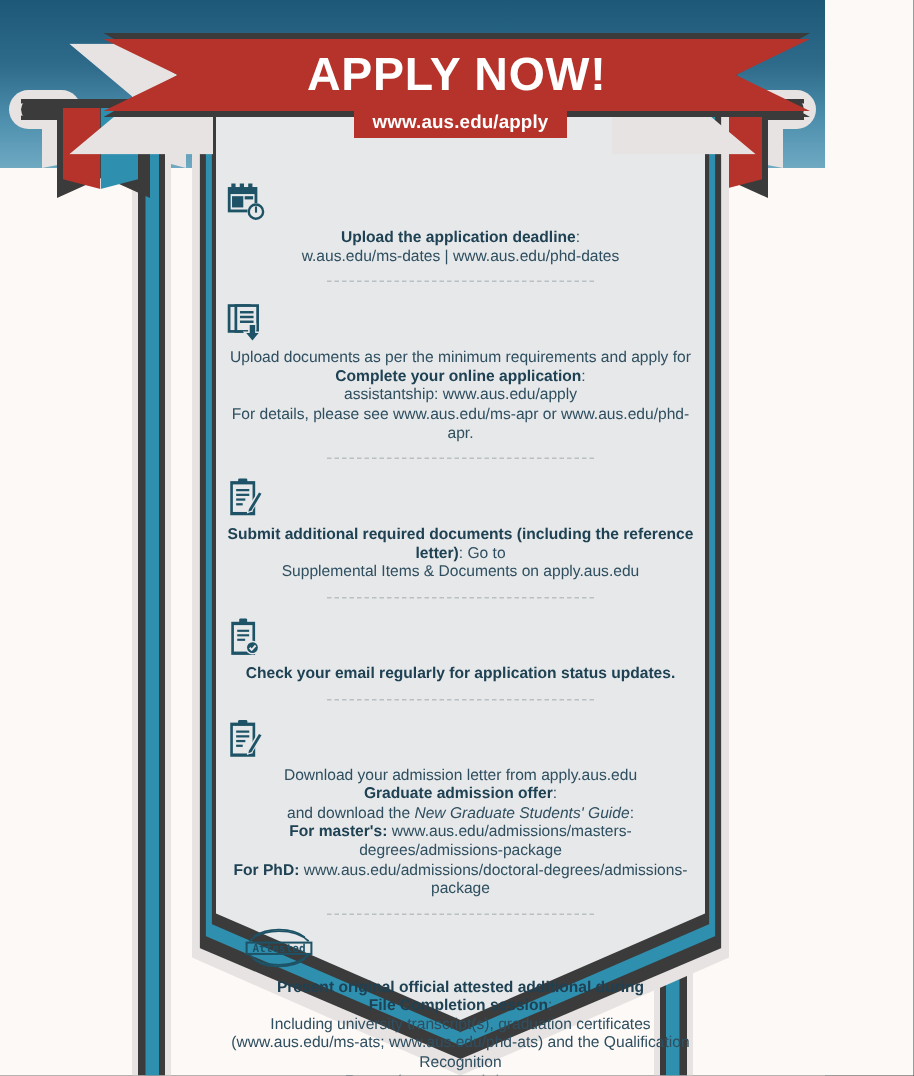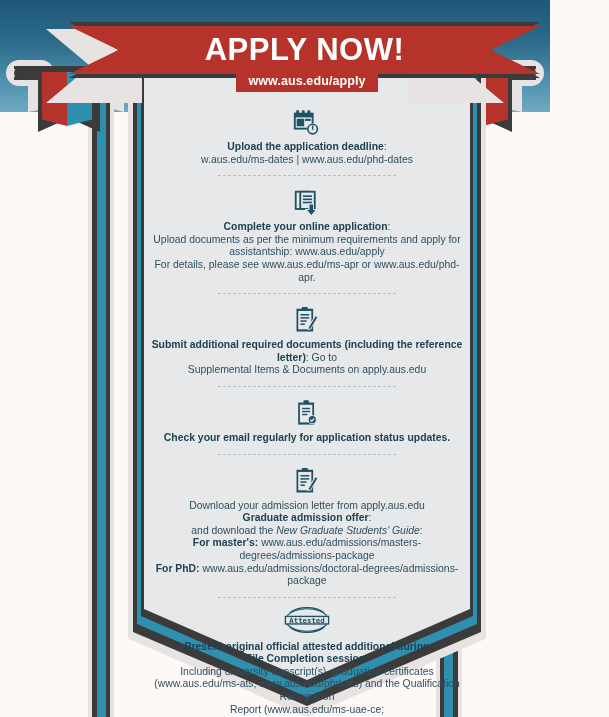--- a/index.html
+++ b/index.html
@@ -124,27 +124,27 @@
     background:#e6e8e9;
     clip-path:polygon(0 0,100% 0,100% 88.5%,50% 100%,0 88.5%);
   }
 
   
   .content{
     position:absolute;left:144px;top:62px;width:326px;height:618px;
     text-align:center;color:#2b4a5a;
   }
   .url-tag{
-    margin:9px auto 4px;display:inline-block;
+    margin:9px auto 16px;display:inline-block;
     background:#b5332b;color:#fff;font-weight:bold;font-size:12.5px;
     padding:3px 12px 4px;letter-spacing:0.1px;
   }
 
   .step{padding:0 6px;}
-  .icon{height:34px;display:flex;align-items:flex-end;justify-content:center;margin:0 auto;}
+  .icon{height:34px;display:flex;align-items:flex-end;margin:0 auto;}
   .icon svg{display:block;}
   .txt{font-size:10.4px;line-height:12.6px;color:#2f4f60;margin-top:3px;}
   .txt b{font-weight:bold;color:#1e4153;}
   .txt i{font-style:italic;}
   .sep{
     width:178px;height:0;margin:9px auto 0;
     border-top:1.4px dashed #b9bfc3;
   }
 </style>
 </head>
@@ -225,22 +225,22 @@
       <rect x="7" y="2" width="18" height="21" fill="#1e5266"></rect>
       <rect x="9" y="4" width="14" height="17" fill="#e6e8e9"></rect>
       <rect x="11" y="7" width="10" height="1.8" fill="#1e5266"></rect>
       <rect x="11" y="10.5" width="10" height="1.8" fill="#1e5266"></rect>
       <rect x="11" y="14" width="10" height="1.8" fill="#1e5266"></rect>
       <path d="M17 16 h6 v6 h4 l-7 8 l-7 -8 h4 z" fill="#e6e8e9"></path>
       <path d="M18.2 17.2 h4 v6 h2.6 l-4.6 5.4 l-4.6 -5.4 h2.6 z" fill="#1e5266"></path>
     </svg>
           </div>
           <div class="txt">
+            <div><span>Upload documents as per the minimum requirements and apply for</span></div>
             <div><b>Complete your online application</b><span>:</span></div>
-            <div><span>Upload documents as per the minimum requirements and apply for</span></div>
             <div><span>assistantship: www.aus.edu/apply</span></div>
             <div><span>For details, please see www.aus.edu/ms-apr or www.aus.edu/phd-apr.</span></div>
           </div>
           <div class="sep"></div>
         </div>
         <div class="step" style="margin-top: 8px;">
           <div class="icon">
             <svg width="28" height="30" viewBox="0 0 32 34">
       <rect x="4" y="3" width="19" height="26" fill="#1e5266"></rect>
       <rect x="6" y="5.5" width="15" height="21" fill="#e6e8e9"></rect>

